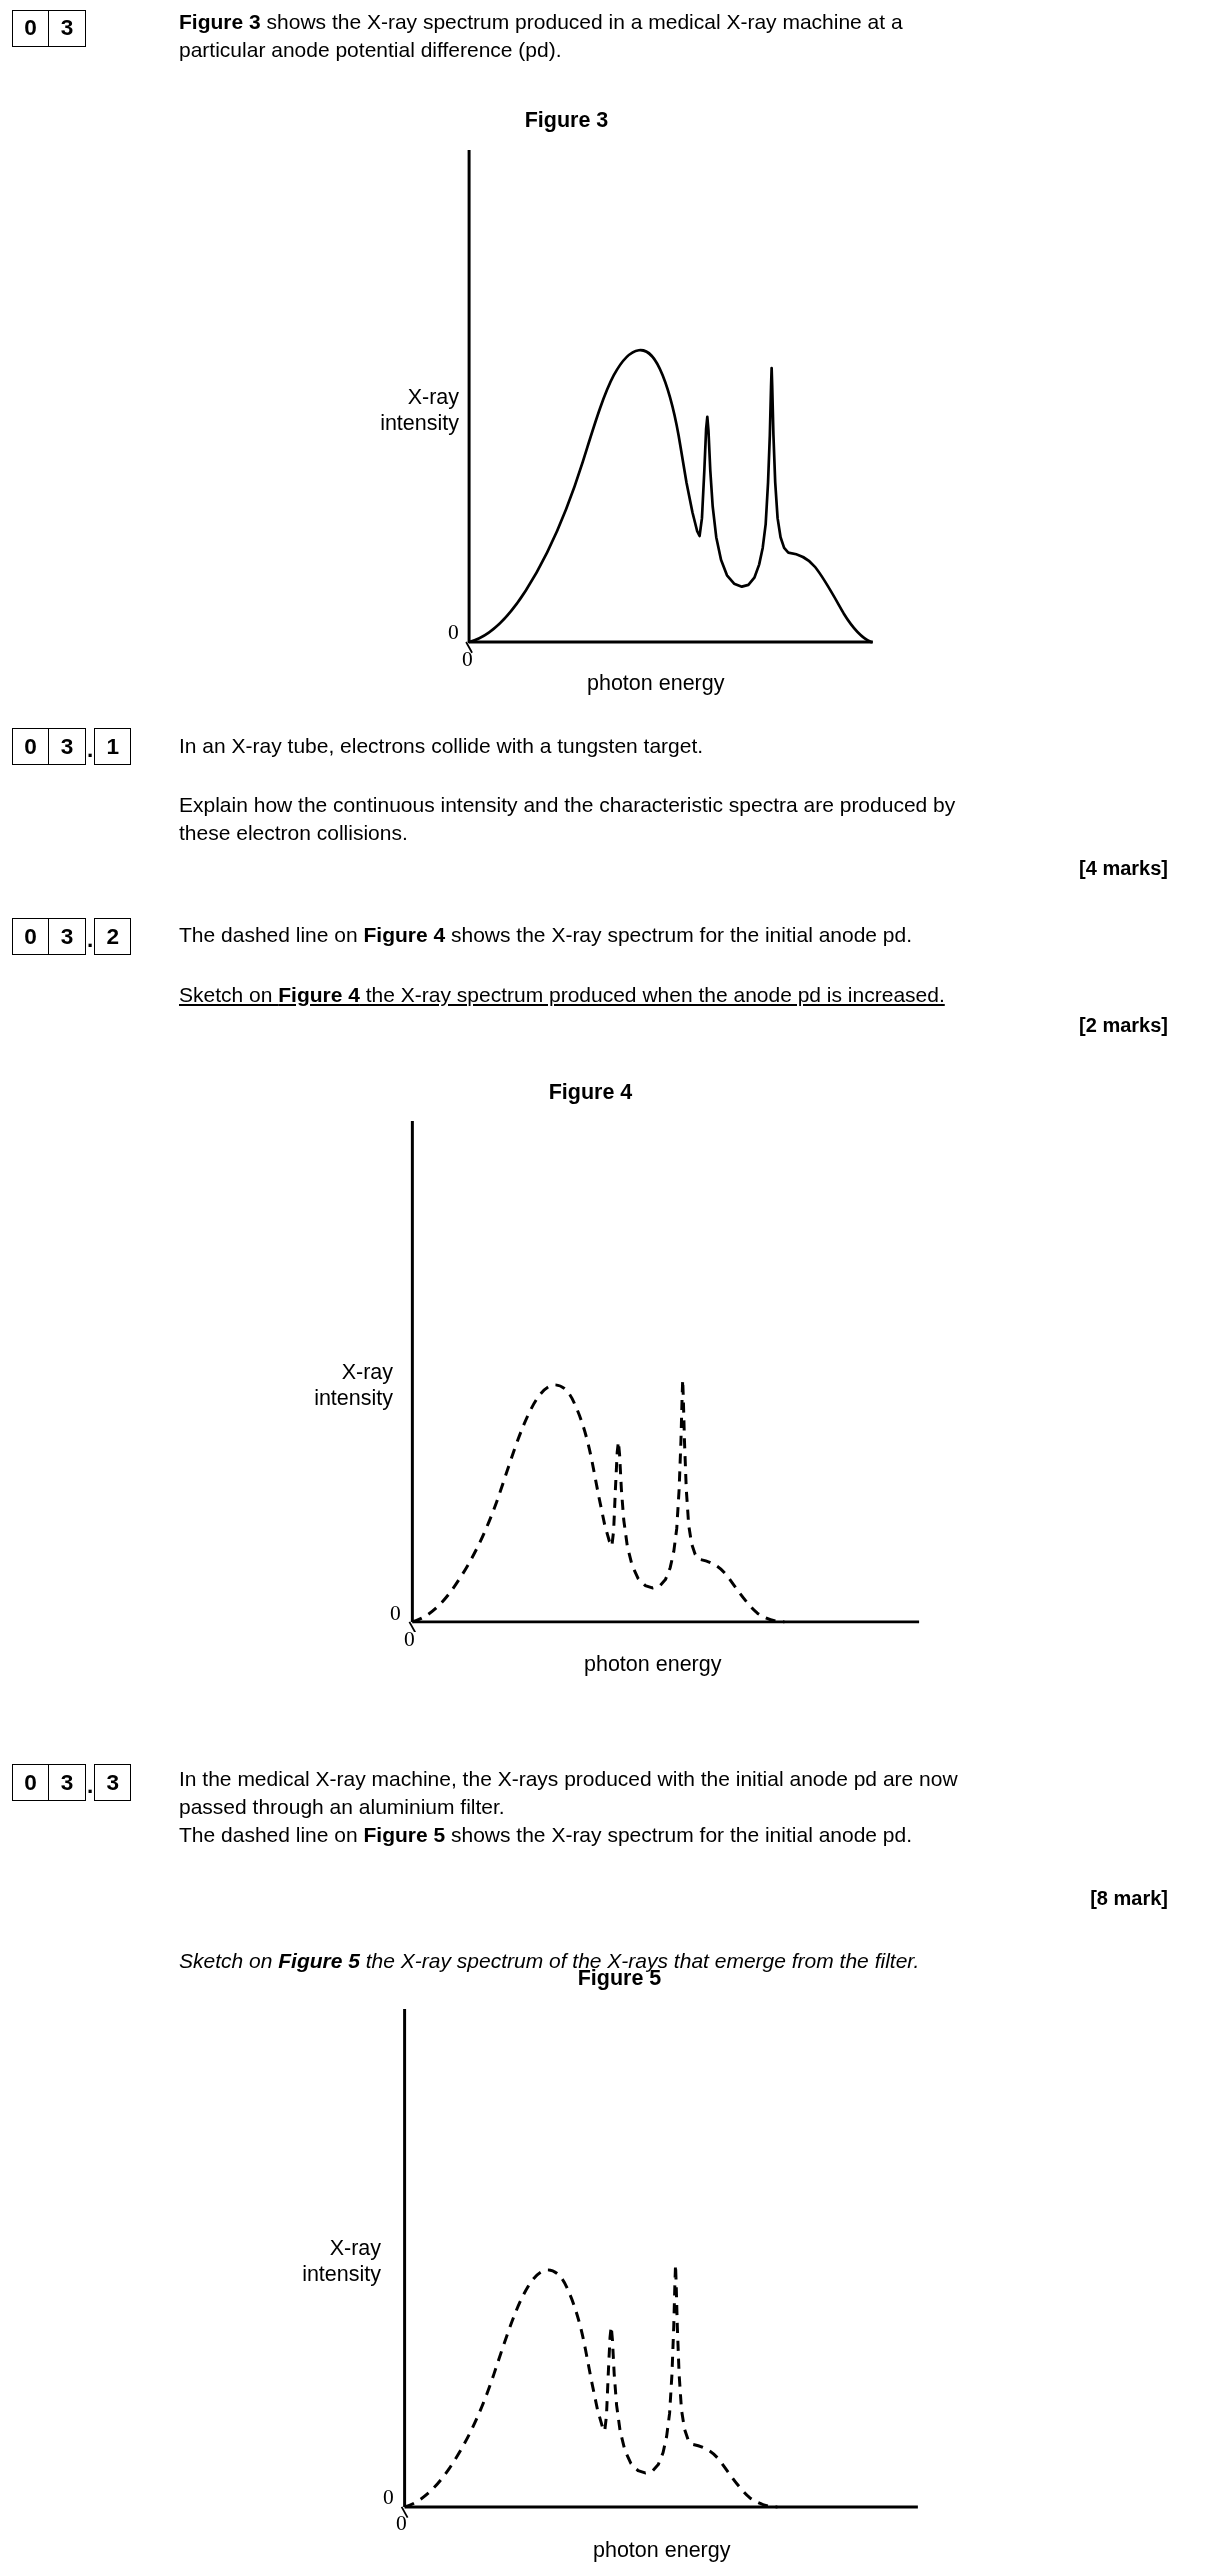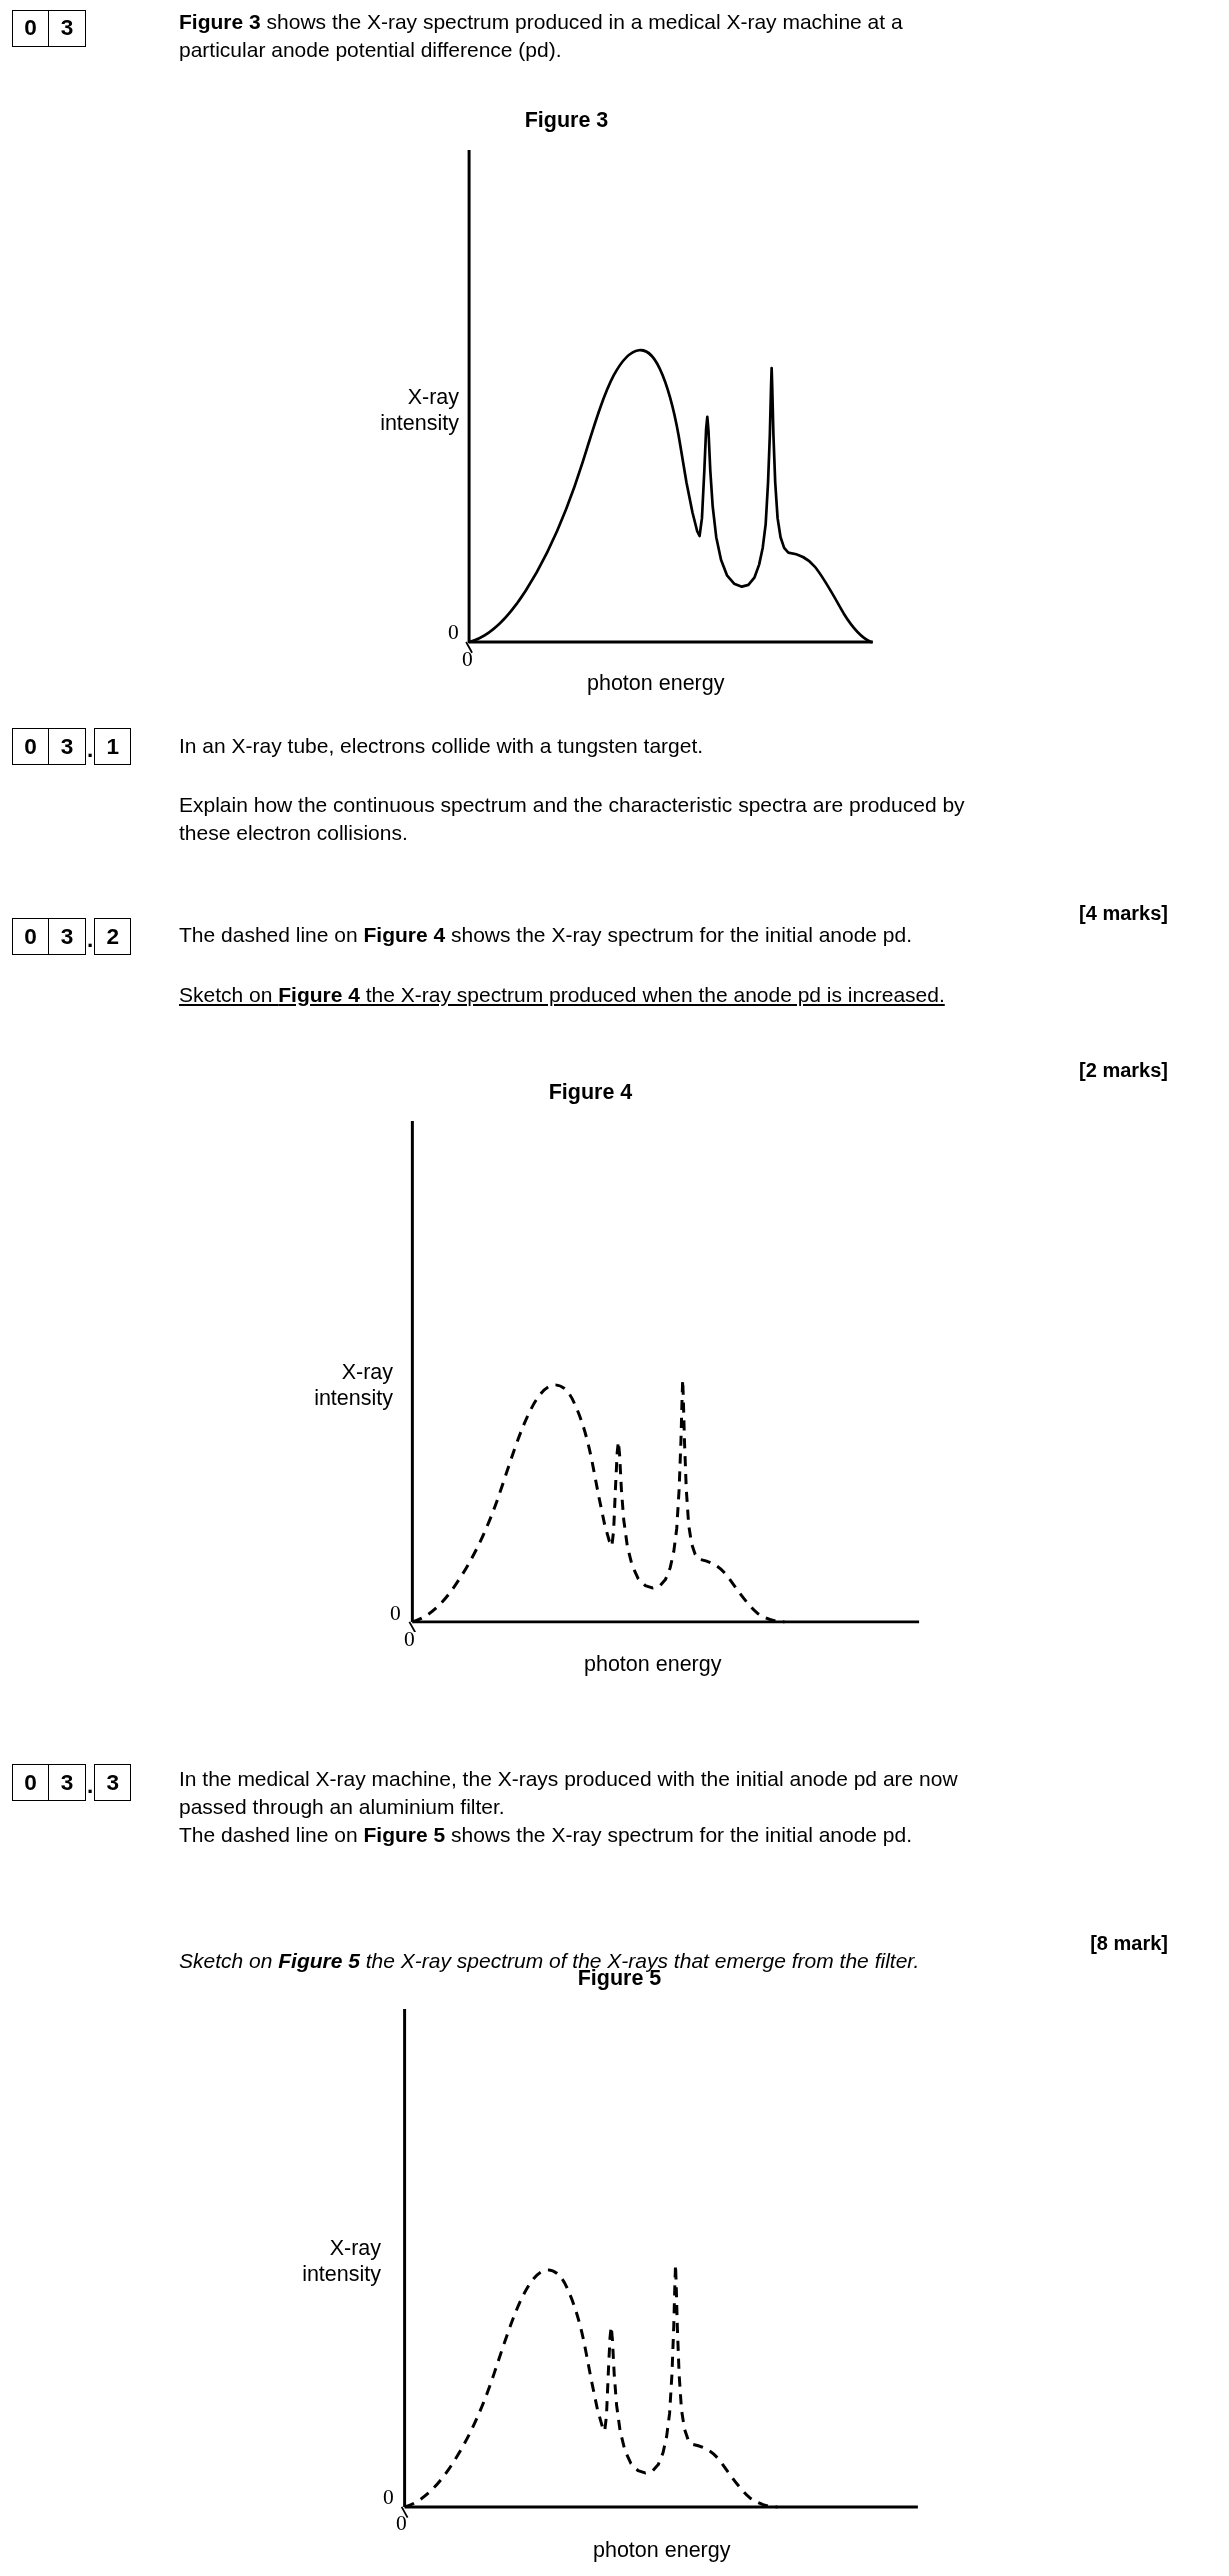--- a/index.html
+++ b/index.html
@@ -58,21 +58,20 @@
     white-space: pre-wrap;
   }
   .qtext b, .bold { font-weight: bold; }
 
   .marks {
     position: absolute;
     font-size: 20px;
     font-weight: bold;
     font-family: "Liberation Sans", sans-serif;
     text-align: right;
-    margin-top: 45px;
   }
 
   .figtitle {
     position: absolute;
     font-size: 21.5px;
     font-weight: bold;
     font-family: "Liberation Sans", sans-serif;
     text-align: center;
   }
 
@@ -170,21 +169,21 @@
 </div>
 
 <div class="qbox" style="left:12px; top:728px;">
   <div class="cell">0</div>
   <div class="cell">3</div>
   <div class="dot">.</div>
   <div class="cell sub">1</div>
 </div>
 
 <div class="qtext" id="q03-1-text" style="left:179px; top:732px; width:989px;">In an X-ray tube, electrons collide with a tungsten target.</div>
-<div class="qtext" id="q03-1-text2" style="left:179px; top:791px; width:989px;">Explain how the continuous spectrum and the characteristic spectra are produced by
+<div class="qtext" id="q03-1-text2" style="left:179px; top:791px; width:989px;">Explain how the continuous intensity and the characteristic spectra are produced by
 these electron collisions.</div>
 <div class="marks" style="left:787px; top:857px; width:381px;">[4 marks]</div>
 
 <div class="qbox" style="left:12px; top:918px;">
   <div class="cell">0</div>
   <div class="cell">3</div>
   <div class="dot">.</div>
   <div class="cell sub">2</div>
 </div>
 

